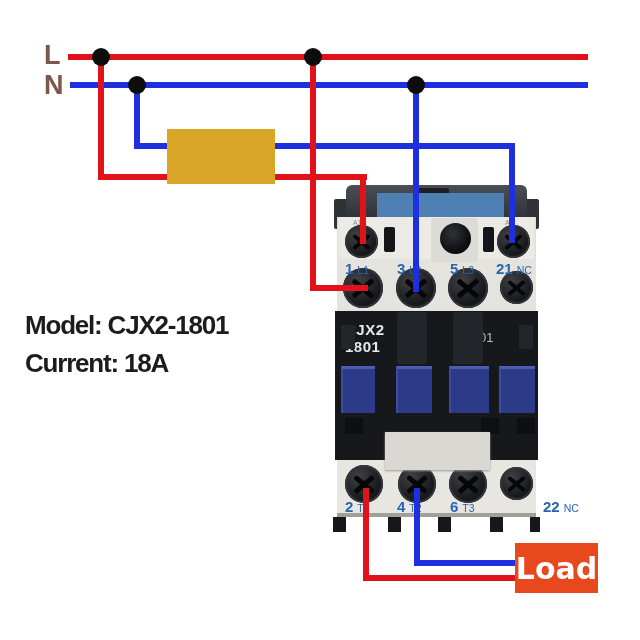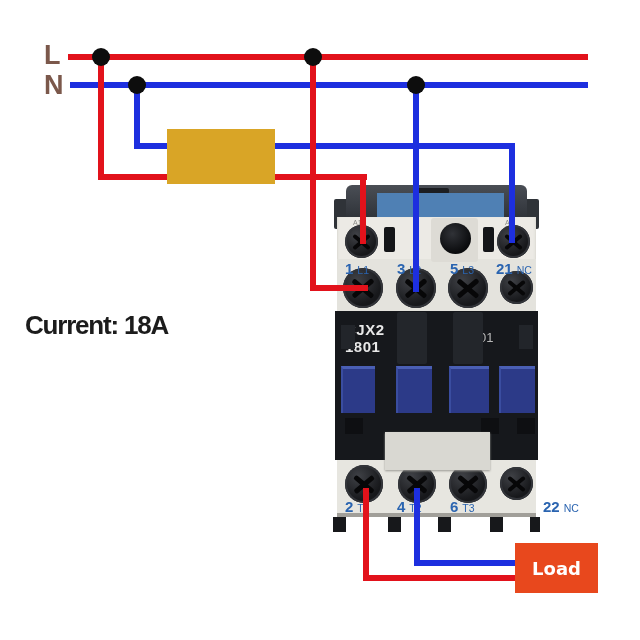--- a/index.html
+++ b/index.html
@@ -14,21 +14,21 @@
 
   
   .susp{position:absolute;color:#7b584b;font-size:27px;font-weight:bold;z-index:4;}
 
   
   .ctrlbox{position:absolute;left:167px;top:129px;width:108px;height:55px;background:#d9a526;
            z-index:7;color:#ffffff;font-family:"DejaVu Sans",sans-serif;font-weight:bold;
            font-size:13px;line-height:19px;padding:8px 0 0 9px;box-sizing:border-box;}
   .loadbox{position:absolute;left:515px;top:543px;width:83px;height:50px;background:#e8481d;
            z-index:7;color:#ffffff;font-family:"DejaVu Sans",sans-serif;font-weight:bold;
-           font-size:18px;display:flex;align-items:center;justify-content:center;}
+           font-size:30px;display:flex;align-items:center;justify-content:center;}
 
   
   .specs{position:absolute;left:25px;top:306px;z-index:4;color:#1c1c1c;}
   .spec{font-size:26px;font-weight:bold;letter-spacing:-1.2px;line-height:38px;white-space:pre;}
 
   
   #contactor{position:absolute;left:333px;top:185px;width:207px;height:347px;z-index:2;}
   #contactor > div{position:absolute;}
   .cap{left:13px;top:0;width:181px;height:34px;border-radius:6px 6px 0 0;
        background:linear-gradient(#4a4e55,#2e3238);}
@@ -102,20 +102,21 @@
   <div class="dot" style="left:407px;top:76px;"></div>
 
   <div class="ctrlbox">
   </div>
 
   <div class="loadbox">
     <span>Load</span>
   </div>
 
   <div class="specs">
+    <div class="spec">Model: CJX2-1801</div>
     <div class="spec">Current: 18A</div>
   </div>
 
   <div id="contactor">
     <div class="ear" style="left:1px;"></div>
     <div class="ear" style="left:192px;"></div>
     <div class="cap"></div>
     <div class="vent"></div>
     <div class="plate">
       <div>220V 50/60Hz</div>

